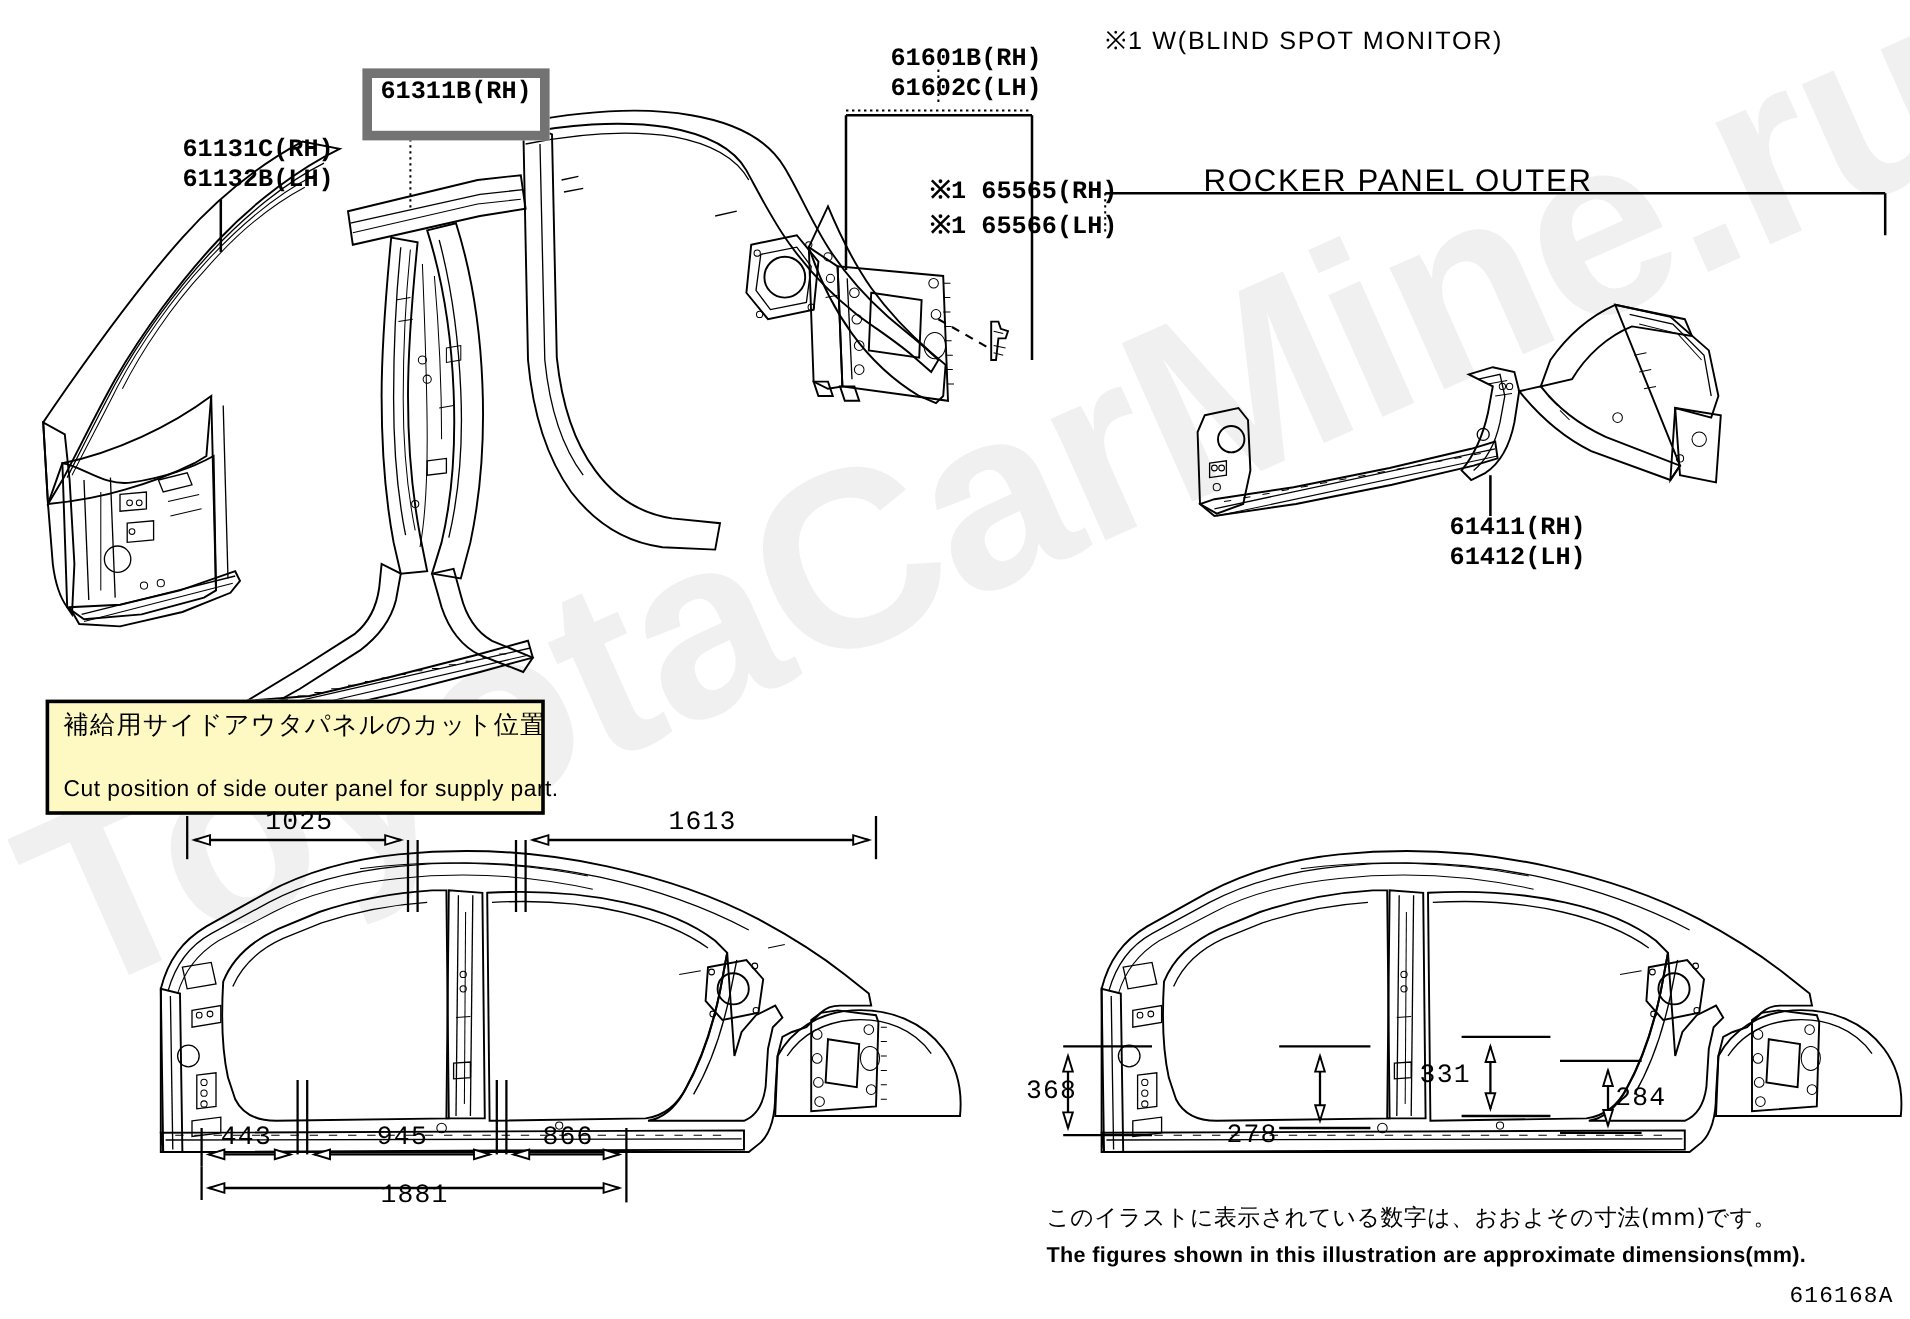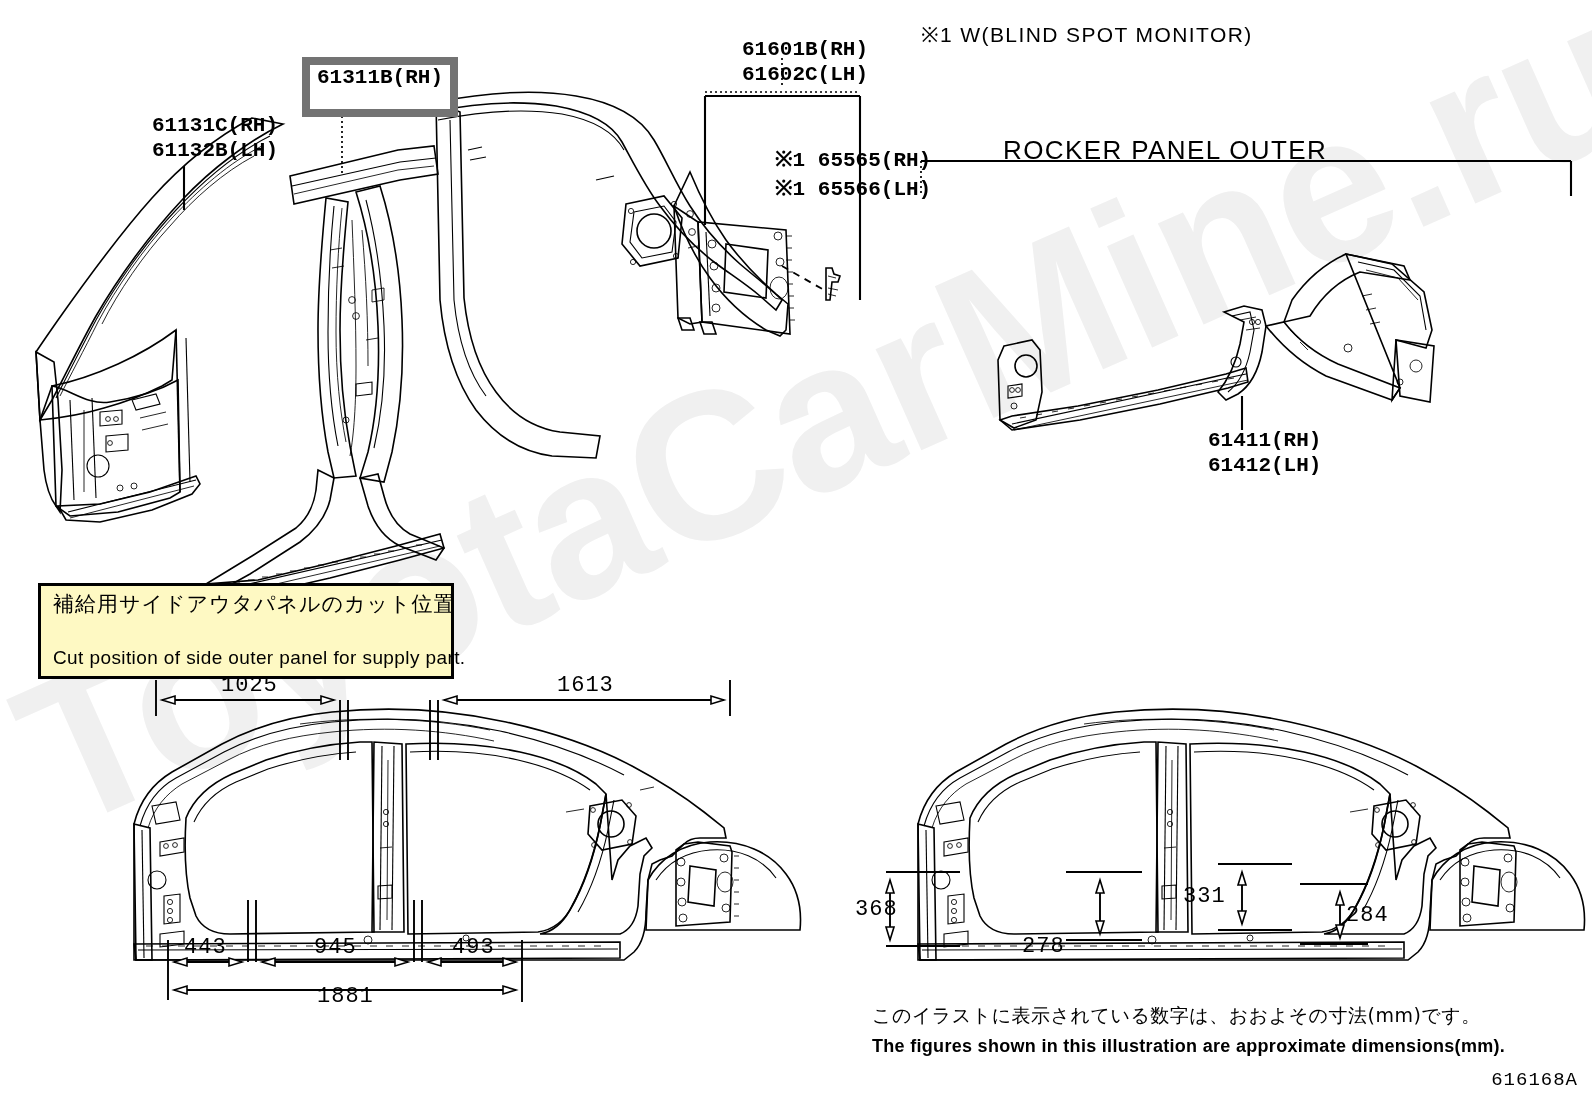--- a/index.html
+++ b/index.html
@@ -619,21 +619,21 @@
   <div class="caption-box" style="left:38px; top:583px; width:416px;">
     <div class="jp-line">補給用サイドアウタパネルのカット位置</div>
     <div class="en-line">Cut position of side outer panel for supply part.</div>
   </div>
 
   <div class="lbl dim" style="left:221px; top:673px;">1025</div>
   <div class="lbl dim" style="left:557px; top:673px;">1613</div>
 
   <div class="lbl dim" style="left:184px; top:935px;">443</div>
   <div class="lbl dim" style="left:314px; top:935px;">945</div>
-  <div class="lbl dim" style="left:452px; top:935px;">493</div>
+  <div class="lbl dim" style="left:452px; top:935px;">866</div>
 
   <div class="lbl dim" style="left:317px; top:984px;">1881</div>
 
   <div class="lbl dim" style="left:855px; top:897px;">368</div>
   <div class="lbl dim" style="left:1022px; top:891px;margin-top:43px;">278</div>
   <div class="lbl dim" style="left:1183px; top:884px;">331</div>
   <div class="lbl dim" style="left:1346px; top:903px;">284</div>
 
   <div class="lbl jp" style="left:872px; top:1003px;">このイラストに表示されている数字は、おおよその寸法(mm)です。</div>
   <div class="lbl note" style="left:872px; top:1033px;">The figures shown in this illustration are approximate dimensions(mm).</div>

